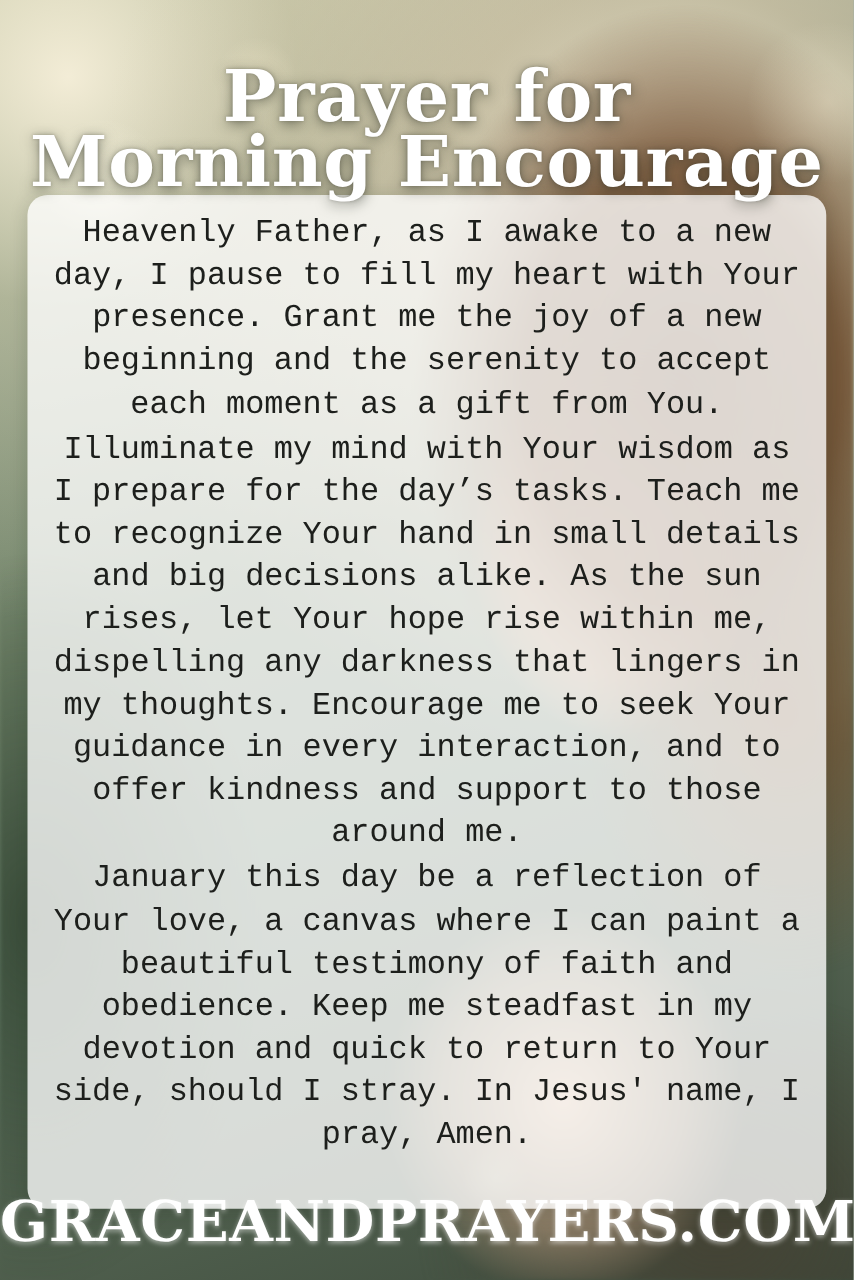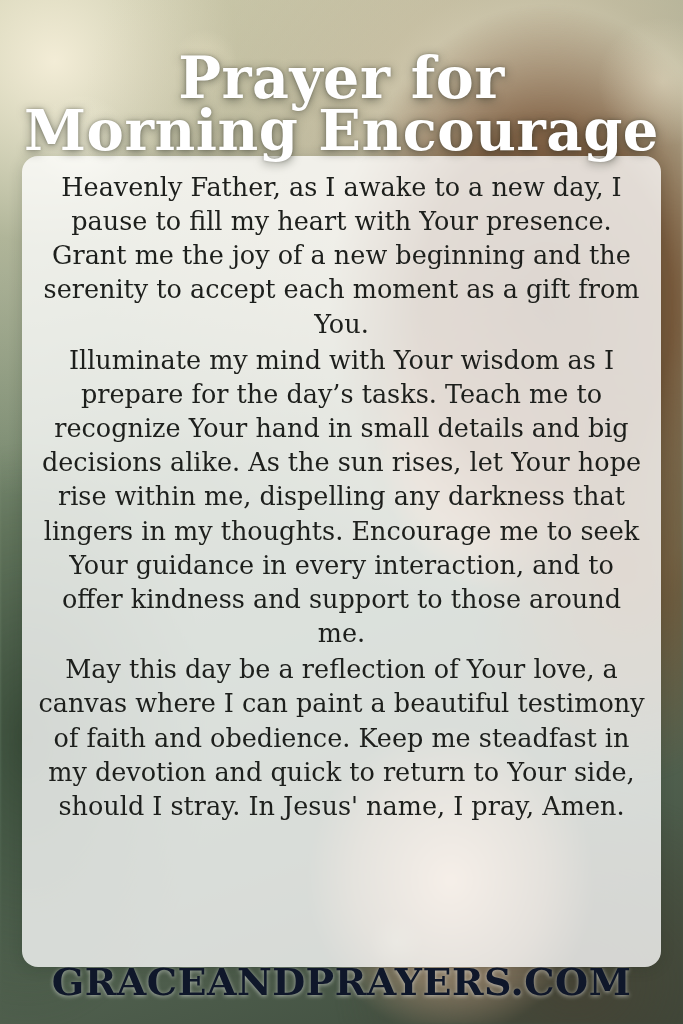--- a/index.html
+++ b/index.html
@@ -96,34 +96,35 @@
   .prayer {
     font-family: "DejaVu Serif", serif;
     font-size: 25.5px;
     line-height: 1.34;
     color: #1d1f1c;
     text-align: center;
     margin: 0;
   }
   .prayer p {
     margin: 0 0 2px 0;
+    font-family: Liberation Mono, monospace;
   }
 
   
   .footer {
     position: absolute;
     left: 0;
     right: 0;
     bottom: 20px;
     text-align: center;
     font-family: "DejaVu Serif", serif;
     font-weight: bold;
-    font-size: 38px;
+    font-size: 45px;
     letter-spacing: 0.5px;
-    color: #0f172a;
+    color: #ffffff;
     text-shadow: 0 1px 4px rgba(255,255,255,0.55);
     z-index: 4;
   }
 </style>
 </head>
 <body>
 
 <div class="poster">
 
   <div class="bg-base"></div>
@@ -132,19 +133,19 @@
 
   <h1 class="title">
     <span class="line line-1">Prayer for</span>
     <span class="line line-2">Morning Encourage</span>
   </h1>
 
   <div class="card">
     <div class="prayer">
       <p>Heavenly Father, as I awake to a new day, I pause to fill my heart with Your presence. Grant me the joy of a new beginning and the serenity to accept each moment as a gift from You.</p>
       <p>Illuminate my mind with Your wisdom as I prepare for the day’s tasks. Teach me to recognize Your hand in small details and big decisions alike. As the sun rises, let Your hope rise within me, dispelling any darkness that lingers in my thoughts. Encourage me to seek Your guidance in every interaction, and to offer kindness and support to those around me.</p>
-      <p>May this day be a reflection of Your love, a canvas where I can paint a beautiful testimony of faith and obedience. Keep me steadfast in my devotion and quick to return to Your side, should I stray. In Jesus' name, I pray, Amen.</p>
+      <p>January this day be a reflection of Your love, a canvas where I can paint a beautiful testimony of faith and obedience. Keep me steadfast in my devotion and quick to return to Your side, should I stray. In Jesus' name, I pray, Amen.</p>
     </div>
   </div>
 
   <div class="footer">GRACEANDPRAYERS.COM</div>
 
 </div>
 
 </body></html>

